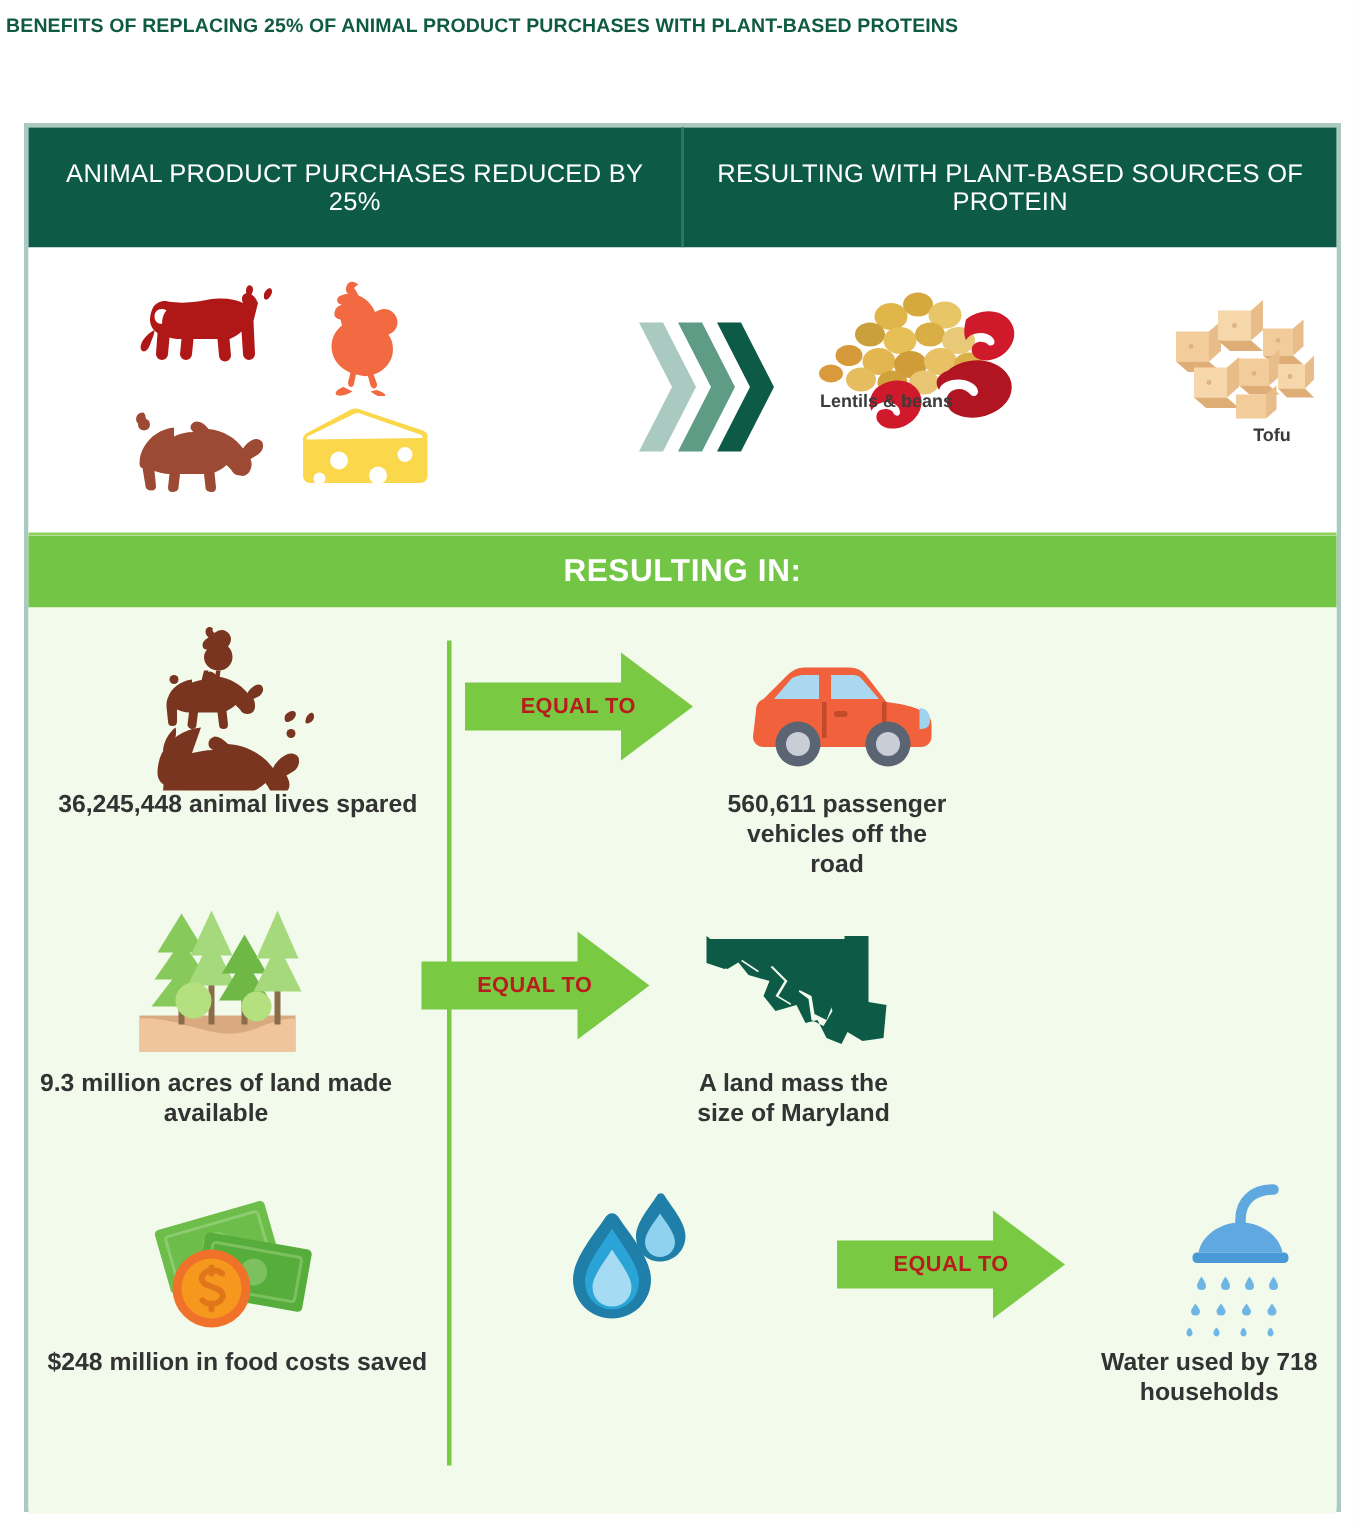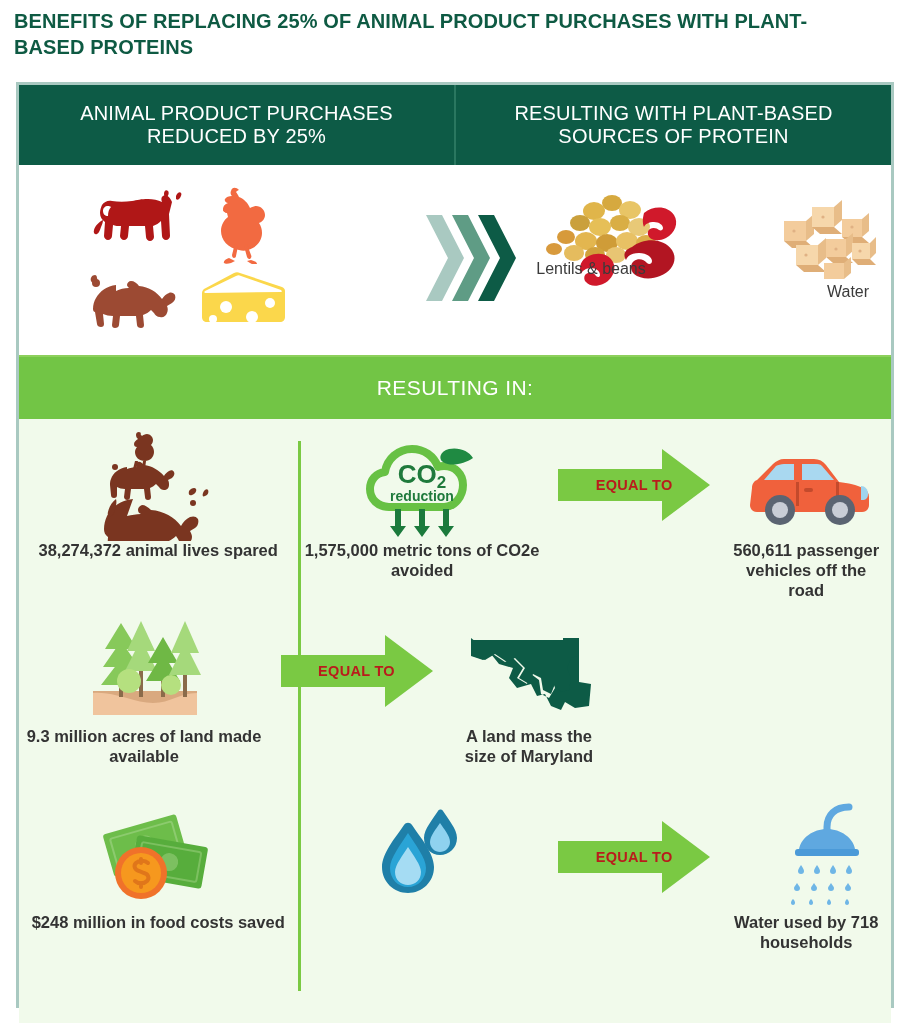--- a/index.html
+++ b/index.html
@@ -6,42 +6,42 @@
   body{
     width:905px;height:1024px;
     background:#ffffff;
     font-family:"Liberation Sans", sans-serif;
     overflow:hidden;
   }
   .page{position:relative;width:905px;height:1024px;box-sizing:border-box;}
 
   
   .title{
-    position:absolute;left:14px;top:8px;width:860px;
-    font-size:20px;font-weight:bold;line-height:1.32;
+    position:absolute;left:4px;top:8px;width:860px;
+    font-size:13px;font-weight:bold;line-height:1.32;
     color:#0e5a43;letter-spacing:.1px;
     text-transform:uppercase;
   }
 
   
   .card{
     position:absolute;left:16px;top:82px;width:878px;height:926px;
     box-sizing:border-box;
     border:3px solid #a9c9c1;
     background:#ffffff;
   }
 
   
   .hdr{
     display:flex;width:100%;height:80px;background:#0d5b46;
     box-sizing:border-box;
   }
   .hdr-col{
     flex:1;display:flex;align-items:center;justify-content:center;
-    color:#ffffff;font-size:20px;line-height:1.14;text-align:center;
+    color:#ffffff;font-size:17px;line-height:1.14;text-align:center;
     letter-spacing:.2px;padding:0 14px;box-sizing:border-box;
   }
   .hdr-col.left{border-right:2px solid #2a7760;}
 
   
   .swap{
     position:relative;height:190px;background:#ffffff;
     border-bottom:2px solid #8dd05c;
     display:flex;align-items:center;
   }
@@ -49,31 +49,31 @@
   .swap-mid{width:10%;display:flex;align-items:center;justify-content:center;}
   .swap-right{width:43%;position:relative;height:100%;}
 
   .animal-grid{
     position:absolute;left:60px;top:22px;
     display:grid;grid-template-columns:110px 110px;grid-template-rows:80px 70px;
     align-items:center;justify-items:center;
   }
 
   .lbl{
-    position:absolute;font-size:16px;font-weight:normal;color:#3b3b3b;
+    position:absolute;font-size:12px;font-weight:bold;color:#3b3b3b;
     line-height:1.18;text-align:center;
   }
   .lbl-lentils{left:20px;top:95px;width:110px;}
   .lbl-tofu{left:292px;top:118px;width:80px;}
 
   
   .band{
-    height:62px;background:#72c545;color:#ffffff;
+    height:48px;background:#72c545;color:#ffffff;
     display:flex;align-items:center;justify-content:center;
-    font-size:21px;letter-spacing:.4px;
+    font-size:21px;letter-spacing:.4px;font-weight:bold;
   }
 
   
   .results{
     position:relative;background:#f1faeb;
     height:calc(926px - 6px - 80px - 192px - 44px);
     box-sizing:border-box;padding-top:10px;
   }
   .vdiv{
     position:absolute;left:279px;top:22px;width:3px;height:550px;
@@ -224,21 +224,21 @@
                 <path fill="#e8bd89" d="M76 70l7-6v16l-7 6z"></path>
               <circle fill="#e0b184" cx="26" cy="38" r="1.6"></circle>
                 <circle fill="#e0b184" cx="55" cy="24" r="1.6"></circle>
               <circle fill="#e0b184" cx="84" cy="34" r="1.6"></circle>
                 <circle fill="#e0b184" cx="38" cy="62" r="1.6"></circle>
               <circle fill="#e0b184" cx="68" cy="56" r="1.6"></circle>
                 <circle fill="#e0b184" cx="92" cy="58" r="1.6"></circle>
             </g>
           </svg>
         </span>
-        <div class="lbl lbl-tofu">Water</div>
+        <div class="lbl lbl-tofu">Tofu</div>
 
       </div>
     </div>
 
     <div class="band">RESULTING IN:</div>
 
     <div class="results">
       <div class="vdiv"></div>
 
       <div class="row">
@@ -252,40 +252,23 @@
                 <circle cx="22" cy="38" r="3"></circle>
               </g>
               <g fill="#7a3520">
                 <path d="M40 70c-12 1-21 8-26 17-2 4-3 9-3 13 0 3 1 6 4 8l-1 15c0 2 1 4 4 4s4-2 4-4l1-11c3 1 7 2 11 2l-2 13c0 2 2 4 4 4s4-2 4-4l2-13h22l2 13c0 2 2 4 4 4s4-2 4-4l-2-13c4-2 8-4 11-7l2 3c1 3 4 5 7 5 4 0 7-3 7-7 0-2-1-4-2-6l5-3c3-2 4-6 3-9-2-3-5-3-8-2-4 2-7 5-9 9-7-9-17-15-30-16-3-3-6-5-9-5-3 1-4 3-4 5 0 2 1 3 3 4-5 0-9 1-14 2z"></path>
                 <path d="M23 70c-4 3-7 8-8 13-1 3 1 5 3 4 2 0 3-3 4-6 1-4 2-8 1-11z"></path>
                 <path d="M96 62c2-3 6-4 7-2 1 2-1 5-4 6-2 1-4 0-3-4zM110 64c1-3 4-5 5-3s0 5-3 6c-2 1-3 0-2-3z"></path>
                 <circle cx="100" cy="74" r="3"></circle>
               </g>
             </svg>
           </div>
-          <div class="cap">38,274,372 animal lives spared</div>
-        </div>
-
-        <div class="cell c2">
-          <div class="art">
-            <svg width="126" height="108" viewBox="0 0 126 108">
-              <path fill="none" stroke="#67c144" stroke-width="8" stroke-linejoin="round" d="M30 76c-11 0-19-8-19-18 0-9 6-16 15-17 2-13 13-23 27-23 12 0 22 7 26 18 2-1 4-1 6-1 11 0 19 8 19 19s-8 22-19 22z"></path>
-              <path fill="#1f8a42" d="M90 18c10-2 20 2 24 9-9 6-22 9-30 4-5-3-3-11 6-13z"></path>
-              <path fill="#d6efcb" d="M96 20c8-1 15 2 18 7-7 4-17 6-23 3-4-3-2-9 5-10z" opacity="0"></path>
-              <text x="63" y="52" font-family="Liberation Sans, sans-serif" font-size="26" font-weight="bold" fill="#1f7a3c" text-anchor="middle">CO<tspan font-size="17" dy="5">2</tspan></text>
-              <text x="63" y="70" font-family="Liberation Sans, sans-serif" font-size="14" font-weight="bold" fill="#1f7a3c" text-anchor="middle">reduction</text>
-              <g fill="#1b7a3c">
-                <path d="M36 78h6v17h5l-8 11-8-11h5z"></path>
-                <path d="M60 78h6v17h5l-8 11-8-11h5z"></path>
-                <path d="M84 78h6v17h5l-8 11-8-11h5z"></path>
-              </g>
-            </svg>
-          </div>
-          <div class="cap">1,575,000 metric tons of CO2e avoided</div>
-        </div>
+          <div class="cap">36,245,448 animal lives spared</div>
+        </div>
+
 
         <div class="cell c3">
           <div class="eq-wrap">
             <div class="eqbox">
               <svg width="160" height="76" viewBox="0 0 160 76">
                 <path fill="#7ac943" d="M4 22h104V2l48 36-48 36V54H4z"></path>
               </svg>
               <span class="eq-text">EQUAL TO</span>
             </div>
           </div>

